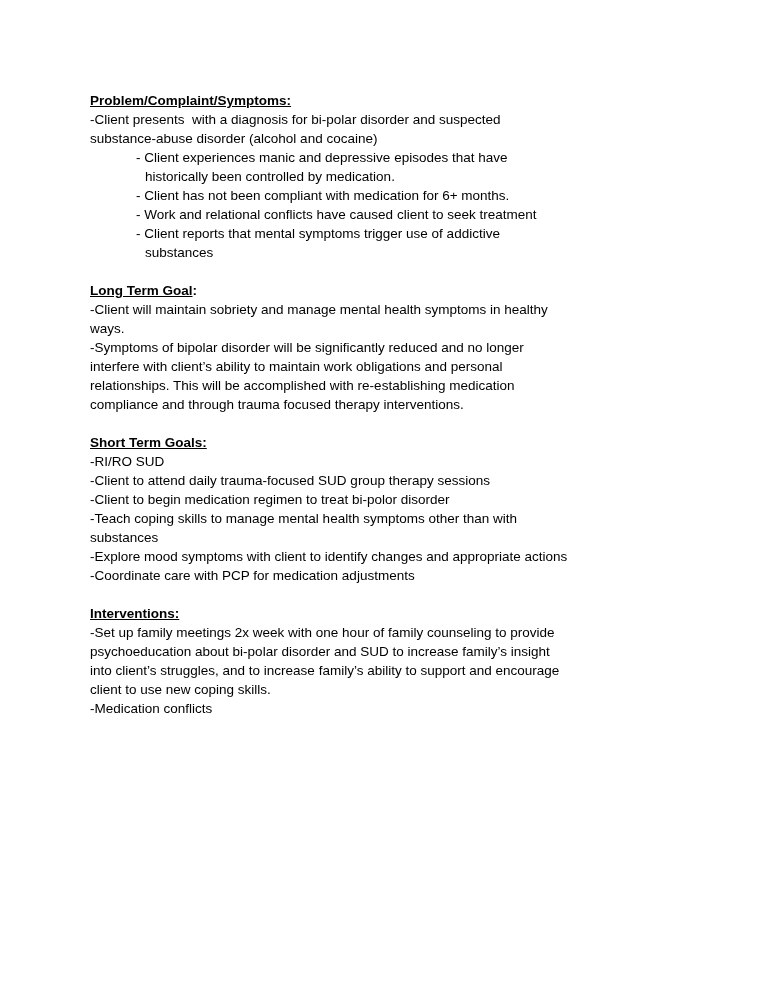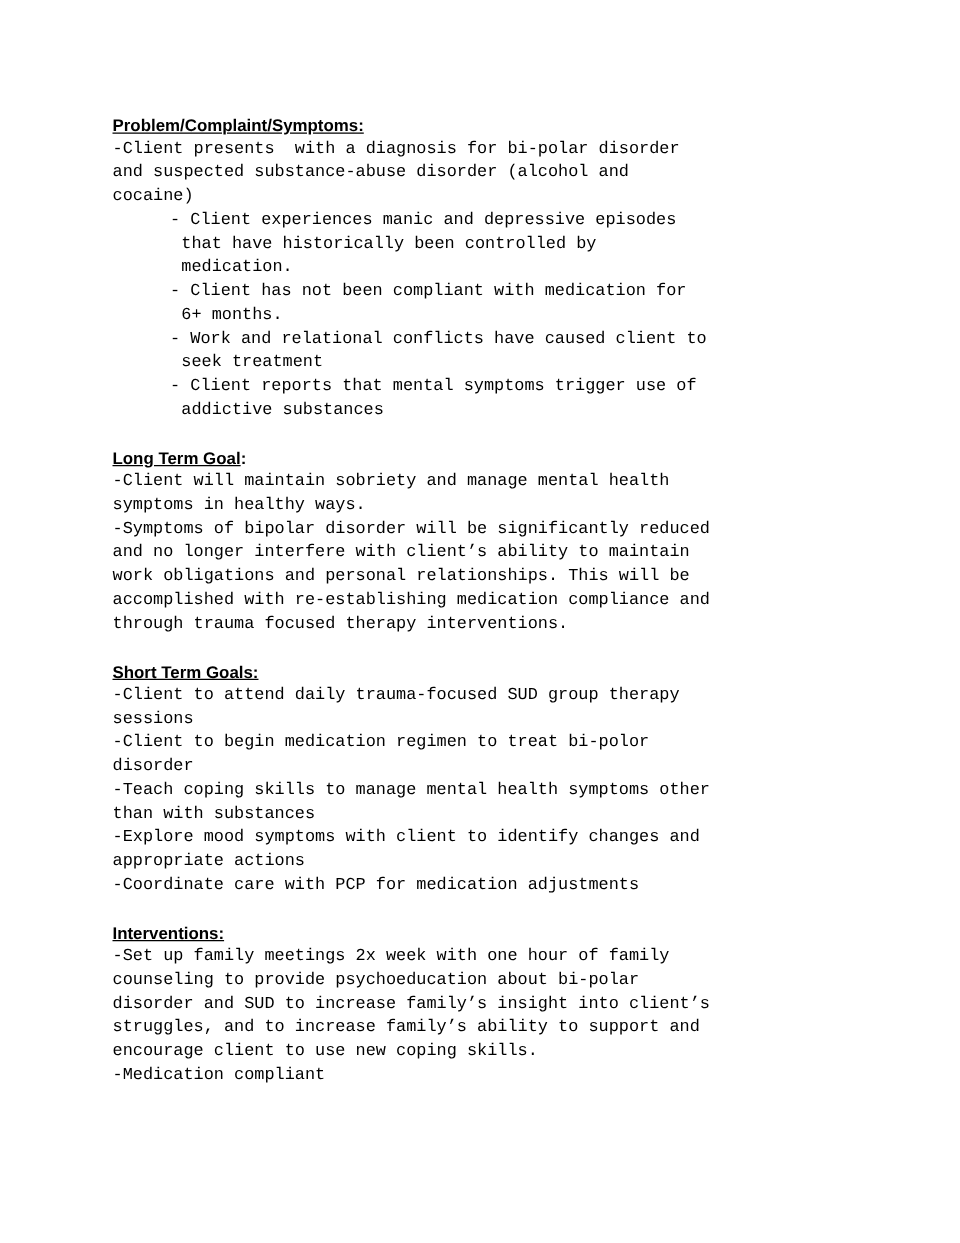--- a/index.html
+++ b/index.html
@@ -15,21 +15,21 @@
   }
   .page {
     width: 660px;
     height: 994px;
     padding: 91px 90px 0 90px;
     background: #ffffff;
   }
   .sec { margin-bottom: 19px; }
   .heading { font-weight: bold; }
   .heading .u { text-decoration: underline; }
-  .line { white-space: pre-wrap; font-family: Liberation Mono, monospace; }
+  .line { white-space: pre-wrap; }
   .sub {
     margin-left: 46px;
     padding-left: 9px;
     text-indent: -9px;
   }
 </style>
 </head>
 <body>
 
 <div class="page">
@@ -44,26 +44,27 @@
   </section>
 
   <section class="sec">
     <p class="heading"><span class="u">Long Term Goal</span><span>:</span></p>
     <p class="line">-Client will maintain sobriety and manage mental health symptoms in healthy ways.</p>
     <p class="line">-Symptoms of bipolar disorder will be significantly reduced and no longer interfere with client’s ability to maintain work obligations and personal relationships. This will be accomplished with re-establishing medication compliance and through trauma focused therapy interventions.</p>
   </section>
 
   <section class="sec">
     <p class="heading"><span class="u">Short Term Goals:</span><span></span></p>
+    <p class="line">-RI/RO SUD</p>
     <p class="line">-Client to attend daily trauma-focused SUD group therapy sessions</p>
     <p class="line">-Client to begin medication regimen to treat bi-polor disorder</p>
     <p class="line">-Teach coping skills to manage mental health symptoms other than with substances</p>
     <p class="line">-Explore mood symptoms with client to identify changes and appropriate actions</p>
     <p class="line">-Coordinate care with PCP for medication adjustments</p>
   </section>
 
   <section class="sec">
     <p class="heading"><span class="u">Interventions:</span><span></span></p>
     <p class="line">-Set up family meetings 2x week with one hour of family counseling to provide psychoeducation about bi-polar disorder and SUD to increase family’s insight into client’s struggles, and to increase family’s ability to support and encourage client to use new coping skills.</p>
-    <p class="line">-Medication compliant</p>
+    <p class="line">-Medication conflicts</p>
   </section>
 
 </div>
 
 </body></html>

